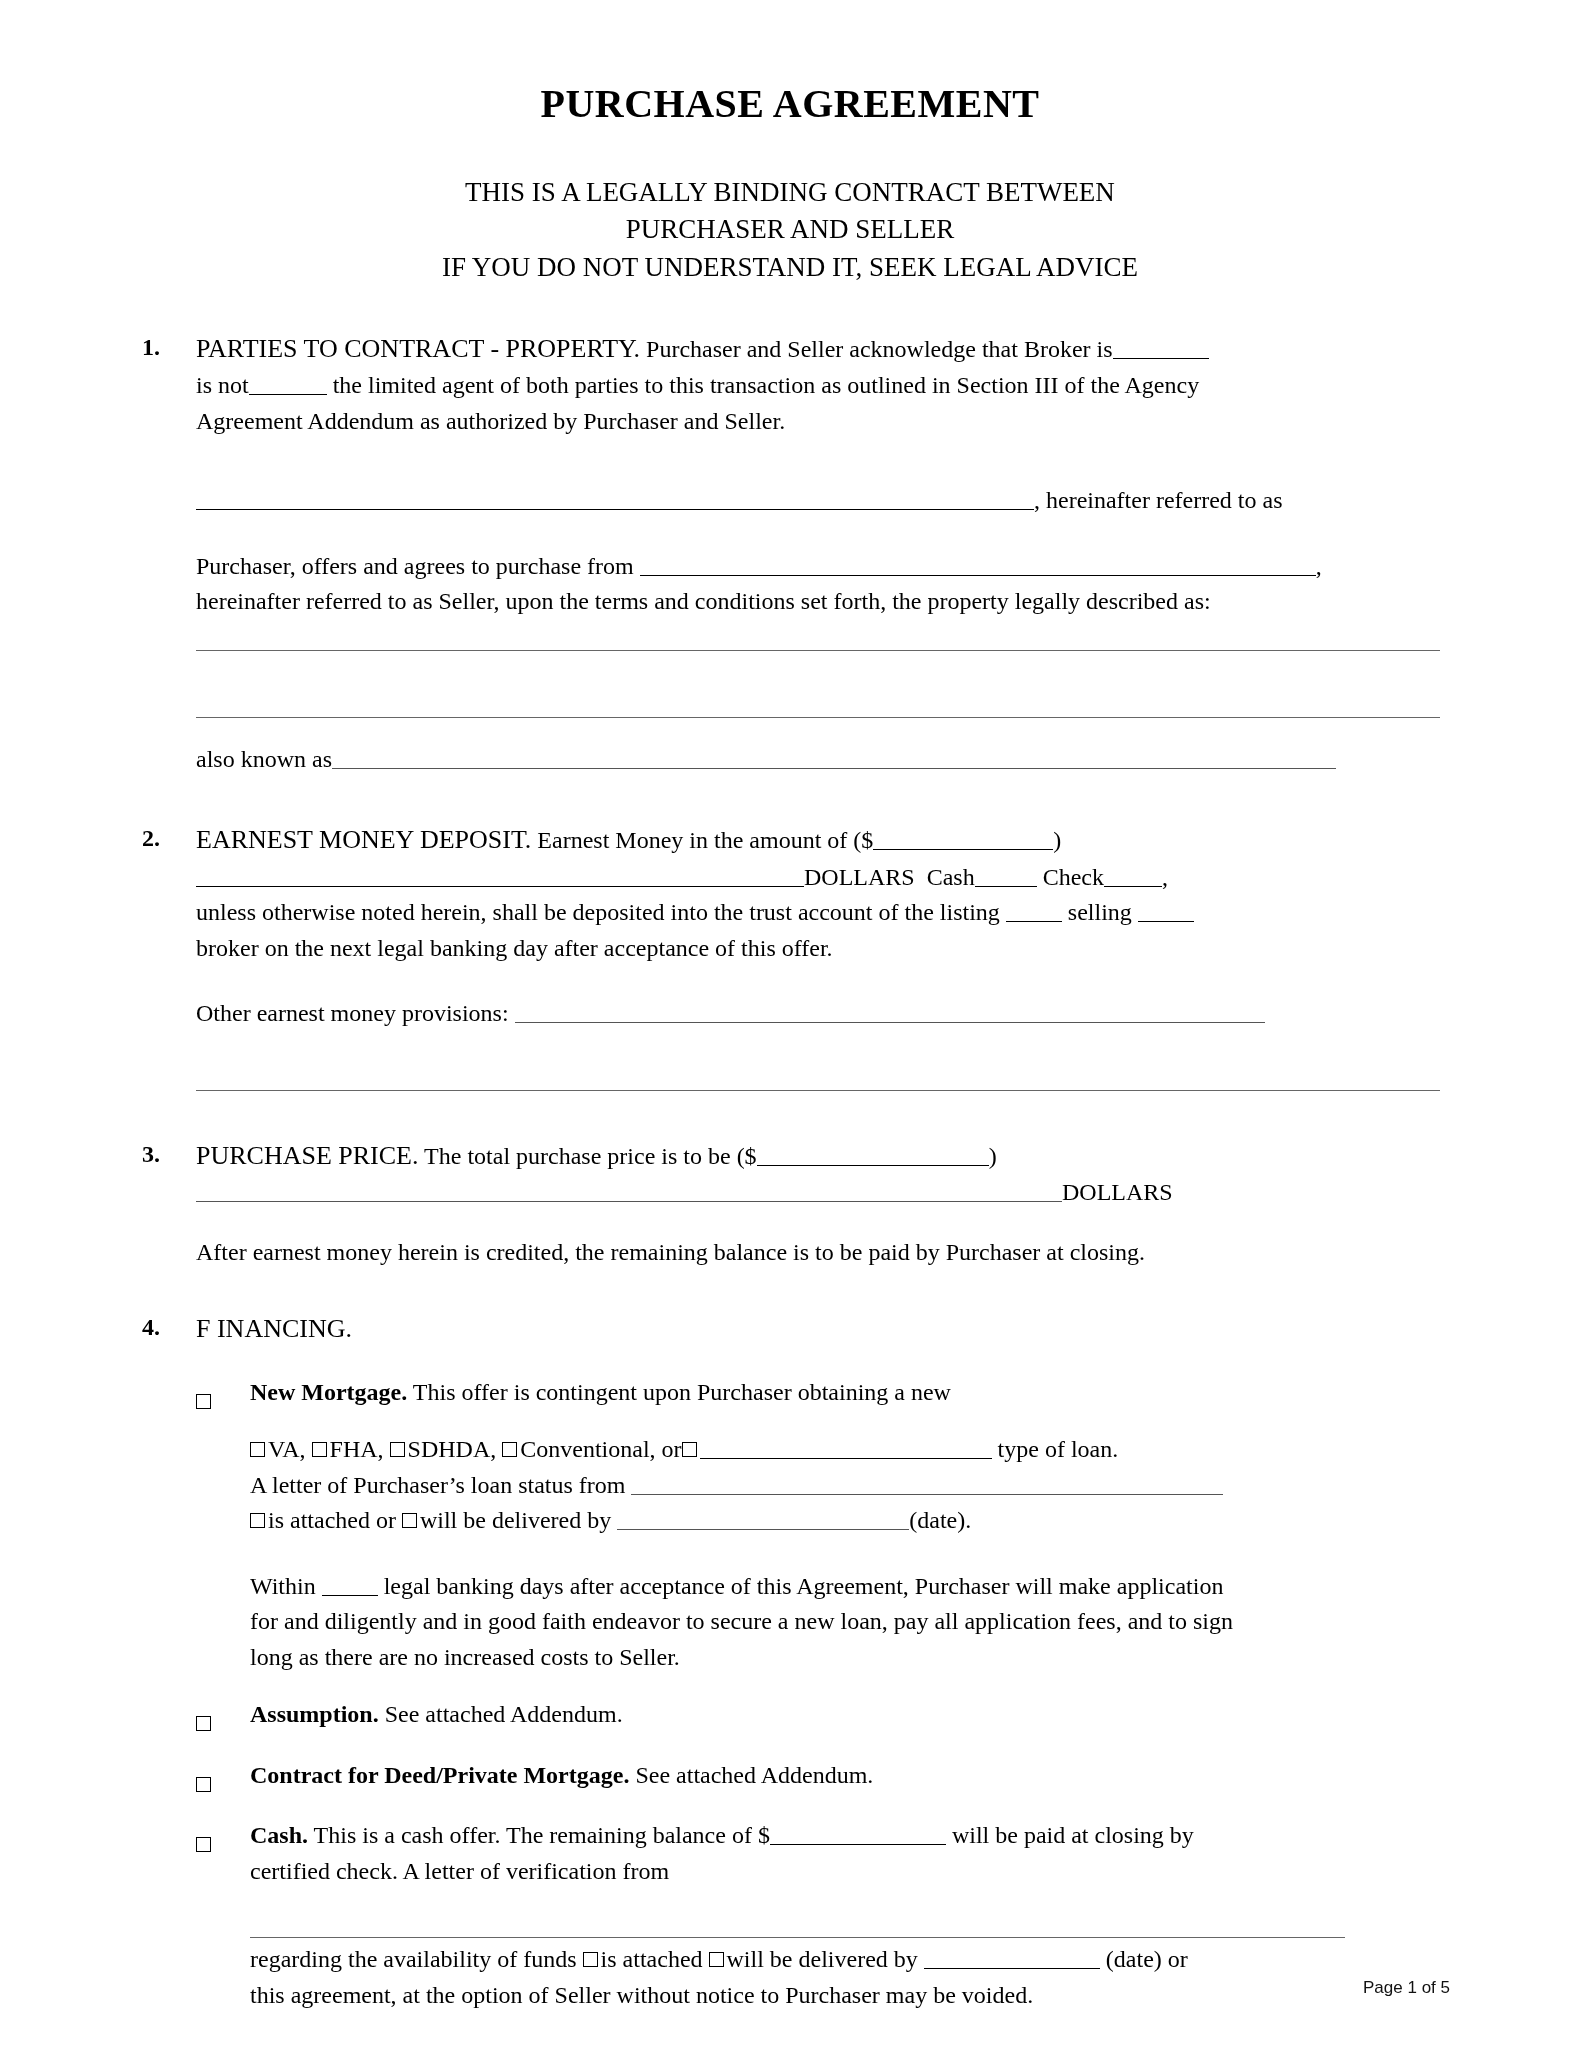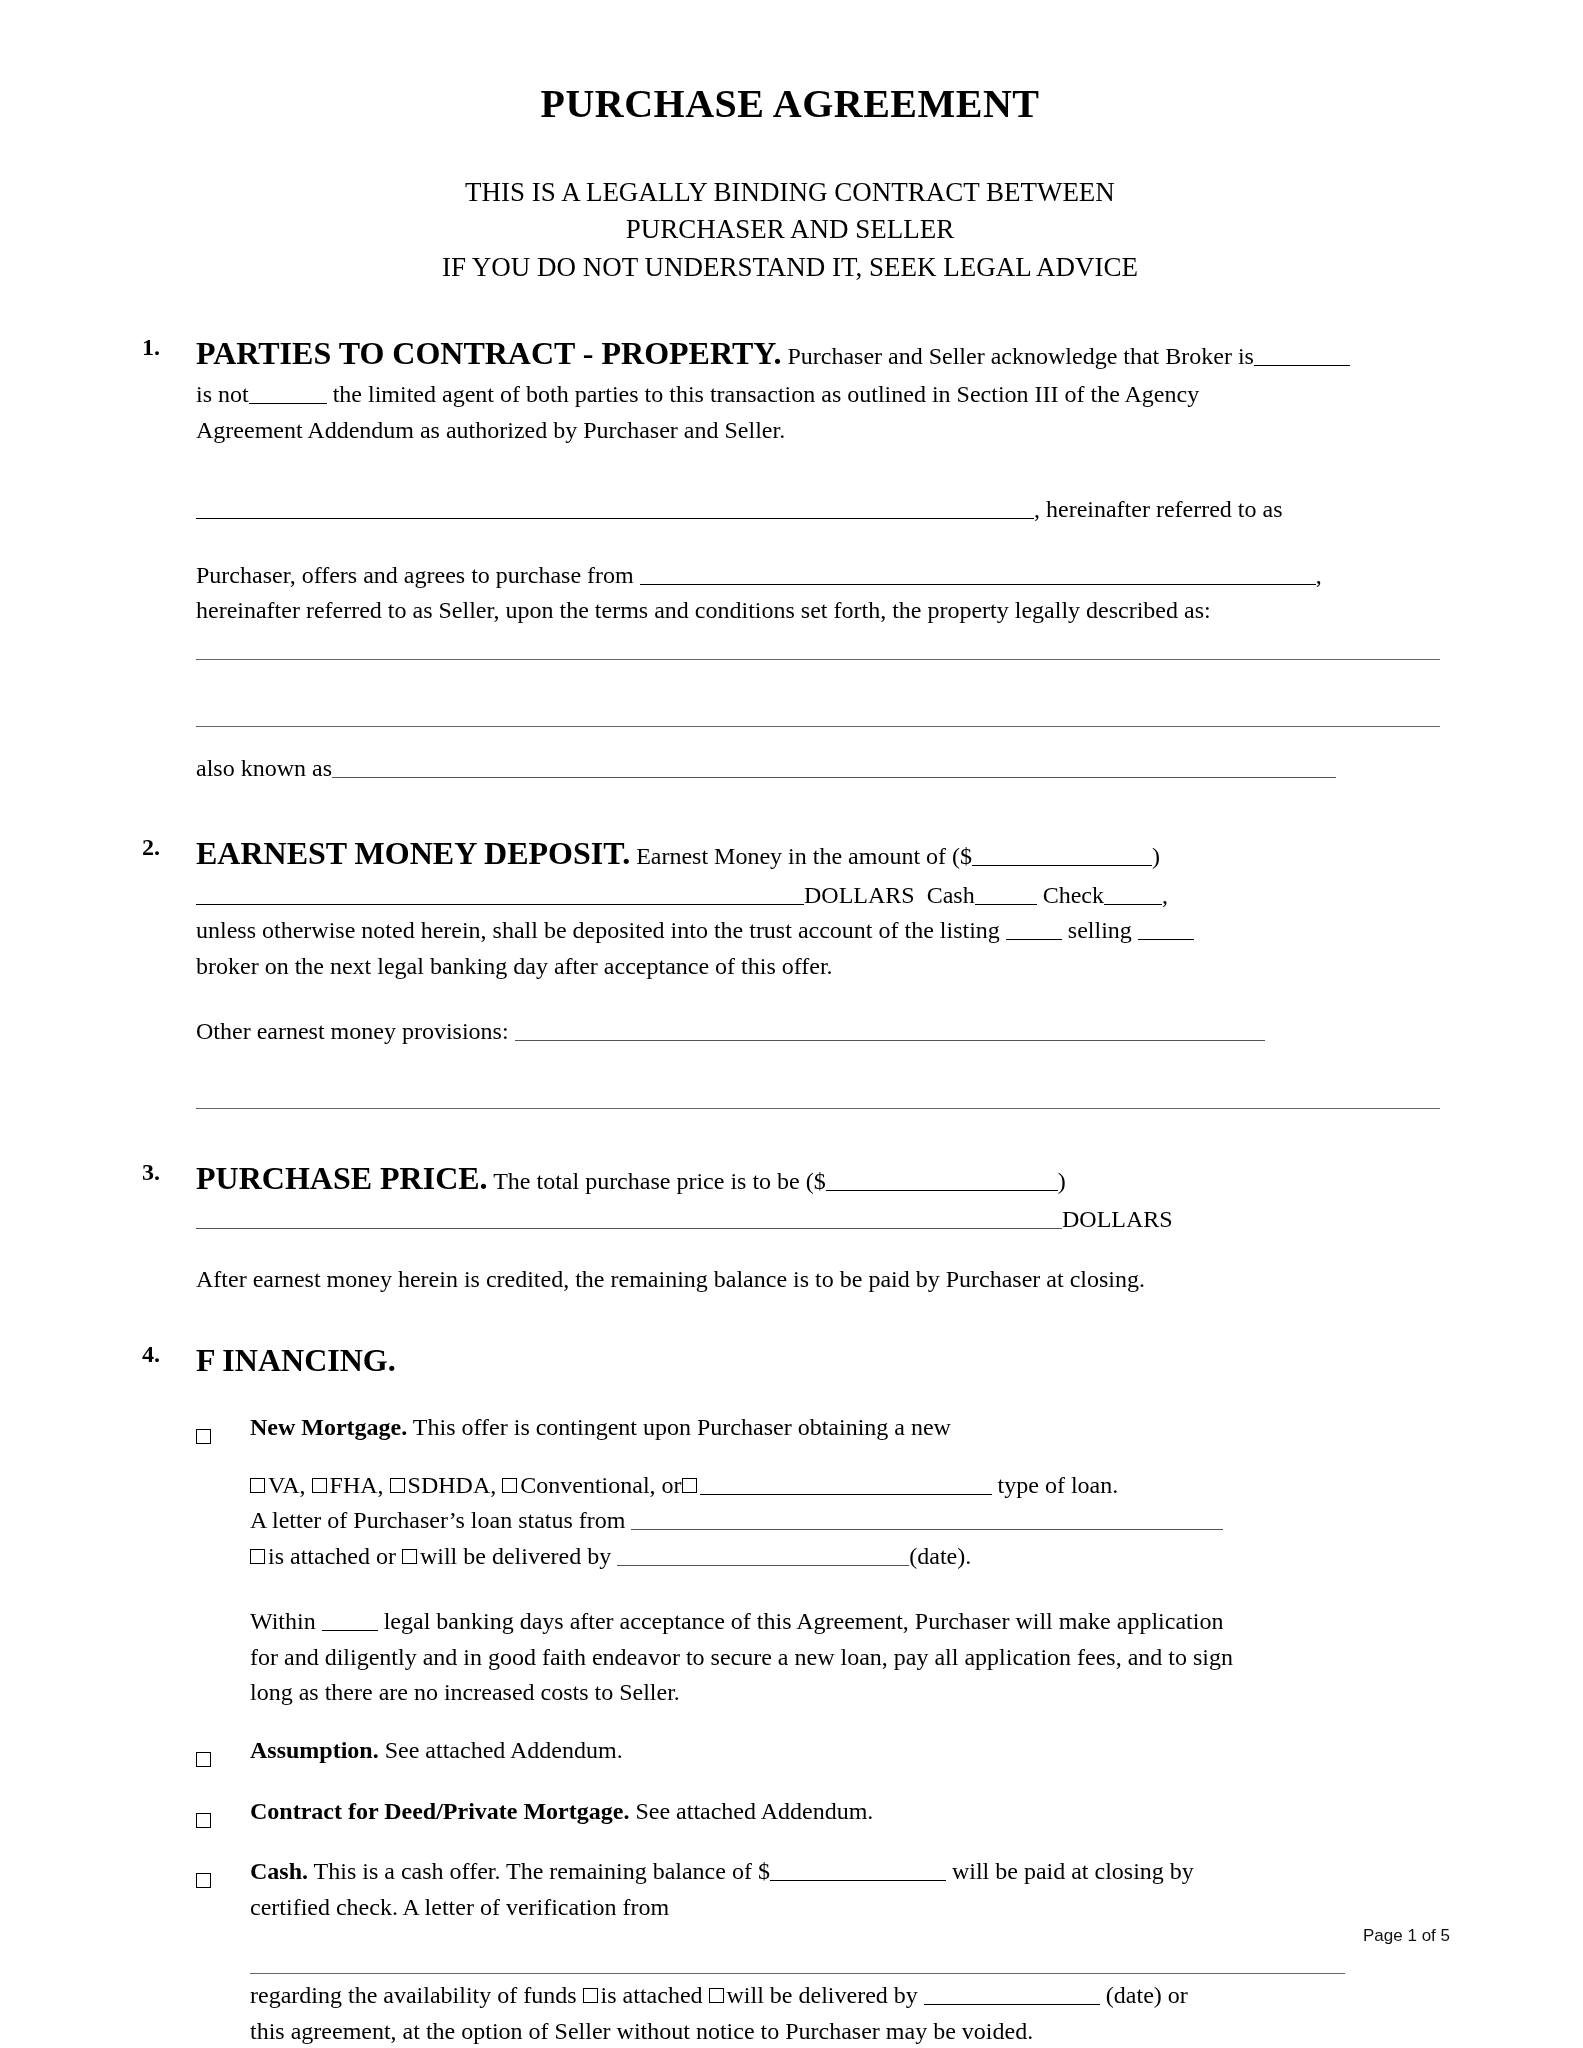--- a/index.html
+++ b/index.html
@@ -65,22 +65,22 @@
   .clause-body {
     flex: 1 1 auto;
     font-size: 24px;
     line-height: 1.48;
   }
   .lead {
     font-weight: bold;
     font-variant: normal;
   }
   .lead-caps {
-    font-weight: bold;
-    font-size: 32px;
+    font-weight: normal;
+    font-size: 26px;
   }
   p.para {
     margin: 0;
     font-size: 24px;
     line-height: 1.48;
   }
   .gap-md { height: 30px; }
   .gap-lg { height: 44px; }
 
   
@@ -141,21 +141,21 @@
   }
   .subitem-body {
     flex: 1 1 auto;
     font-size: 24px;
     line-height: 1.48;
   }
 
   .footer {
     position: absolute;
     right: 133px;
-    top: 1926px;
+    top: 1978px;
     font-family: "Liberation Sans", "DejaVu Sans", sans-serif;
     font-size: 17px;
     color: #111;
   }
 </style>
 </head>
 <body>
 
 <div class="page">
   <div class="content">

